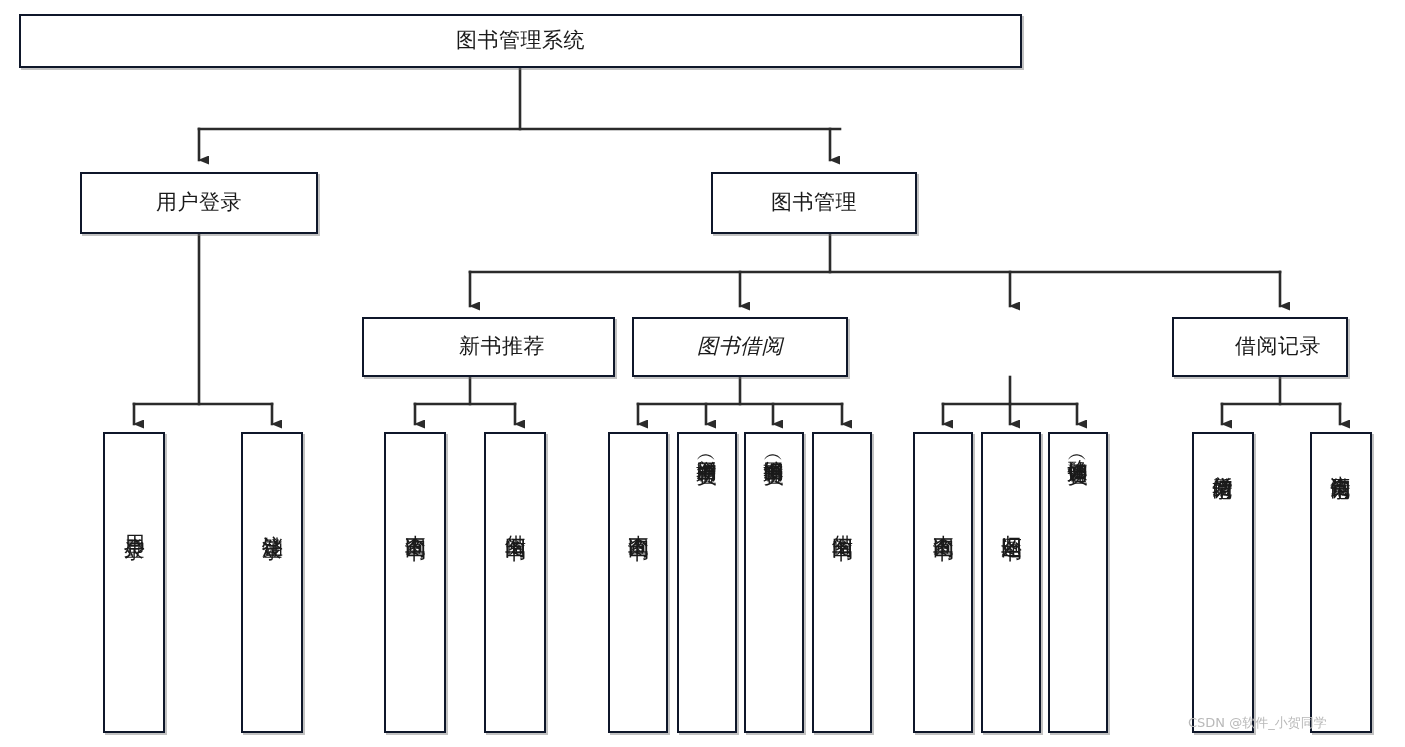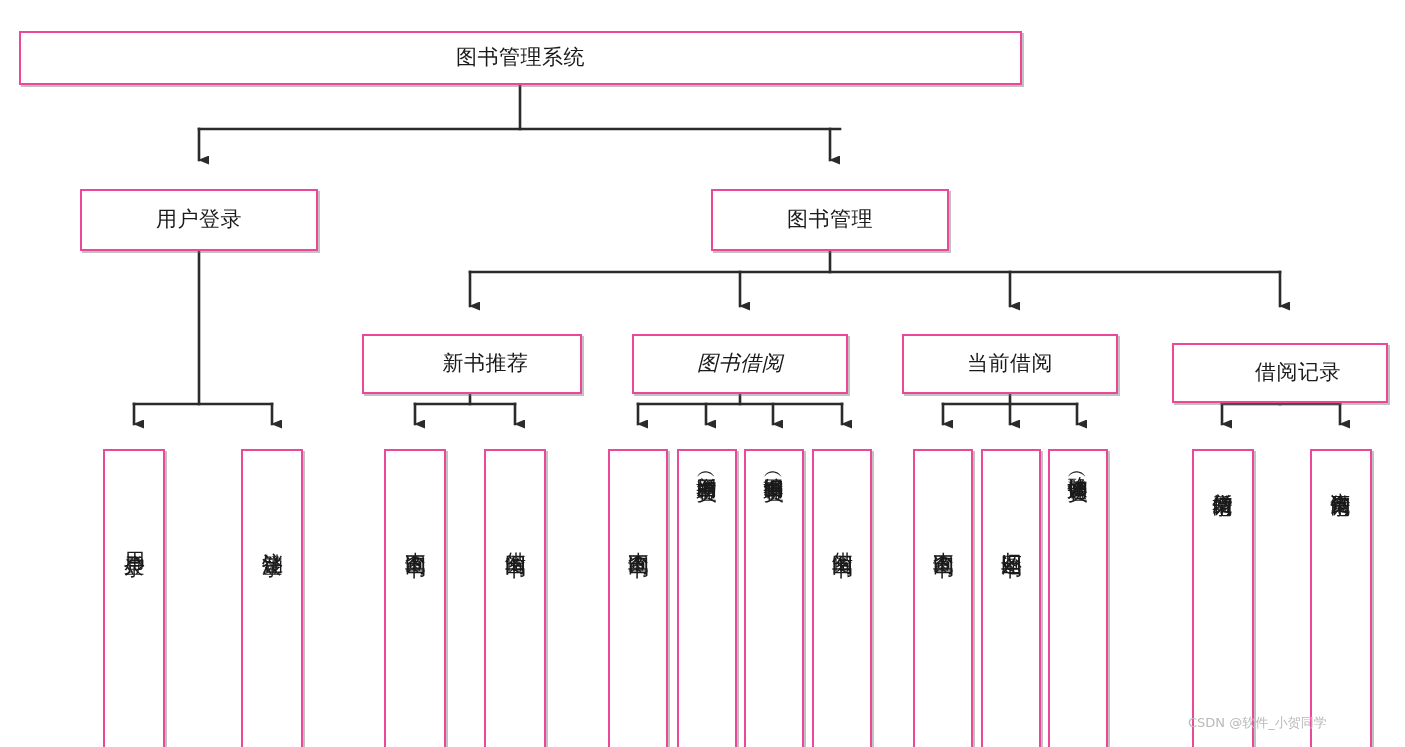--- a/index.html
+++ b/index.html
@@ -21,28 +21,27 @@
     position: absolute;
     left: 0;
     top: 0;
     width: 1405px;
     height: 747px;
   }
   .node {
     position: absolute;
     box-sizing: border-box;
     background: #ffffff;
-    border: 2px solid #ec4899;
+    border: 2px solid #0f172a;
     box-shadow: 2px 2px 0 rgba(120,120,120,0.45);
     display: flex;
     align-items: center;
     justify-content: center;
     color: #1a1a1a;
     z-index: 2;
-    margin-top: 17px;
   }
   .node .label {
     display: block;
     text-align: center;
     line-height: 1.12;
   }
   .node.horizontal .label {
     font-size: 21px;
     letter-spacing: 0.5px;
     white-space: nowrap;
@@ -130,34 +129,31 @@
     </g>
   </svg>
 
   <div class="node horizontal" style="left:19px; top:14px; width:1003px; height:54px;">
     <span class="label">图书管理系统</span>
   </div>
 
   <div class="node horizontal" style="left:80px; top:172px; width:238px; height:62px;">
     <span class="label">用户登录</span>
   </div>
-  <div class="node horizontal" style="left:711px; top:172px; width:238px; height:62px;">
+  <div class="node horizontal" style="left:711px; top:172px; width:206px; height:62px;">
     <span class="label">图书管理</span>
   </div>
 
-  <div class="node horizontal" style="left:362px; top:317px; width:220px; height:60px;padding-left:27px;">
+  <div class="node horizontal" style="left:362px; top:317px; width:253px; height:60px;padding-left:27px;">
     <span class="label">新书推荐</span>
   </div>
   <div class="node horizontal" style="left:632px; top:317px; width:216px; height:60px;font-style:italic;">
     <span class="label">图书借阅</span>
   </div>
-  <div class="node horizontal" style="left:902px; top:317px; width:216px; height:60px;">
-    <span class="label">当前借阅</span>
-  </div>
-  <div class="node horizontal" style="left:1172px; top:326px; width:216px; height:60px;padding-left:36px;">
+  <div class="node horizontal" style="left:1172px; top:317px; width:176px; height:60px;padding-left:36px;">
     <span class="label">借阅记录</span>
   </div>
 
   <div class="node vertical" style="left:103px; top:432px; width:62px; height:301px; padding-top:84px;">
     <span class="label">用户登录</span>
   </div>
   <div class="node vertical" style="left:241px; top:432px; width:62px; height:301px; padding-top:84px;">
     <span class="label">注销登录</span>
   </div>
 

